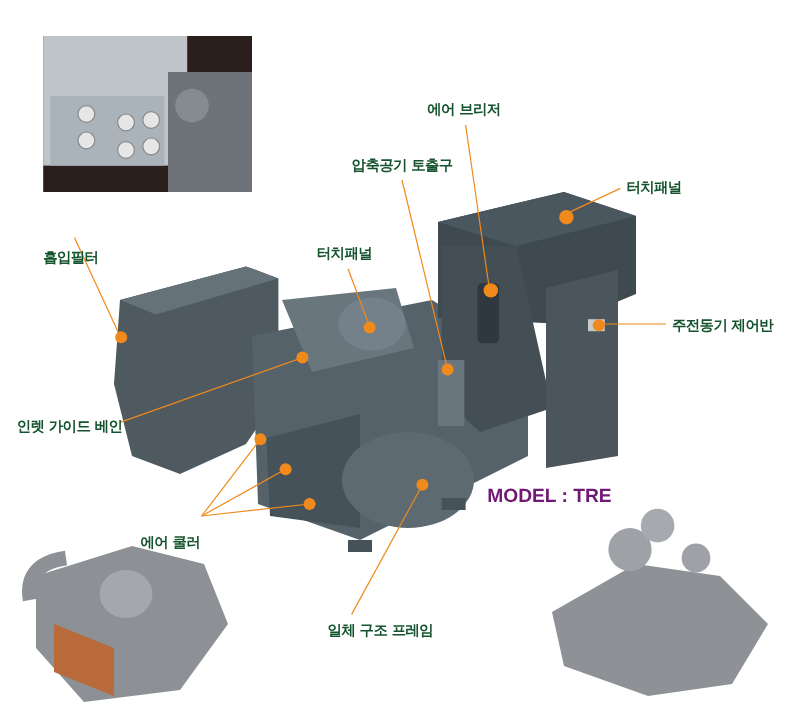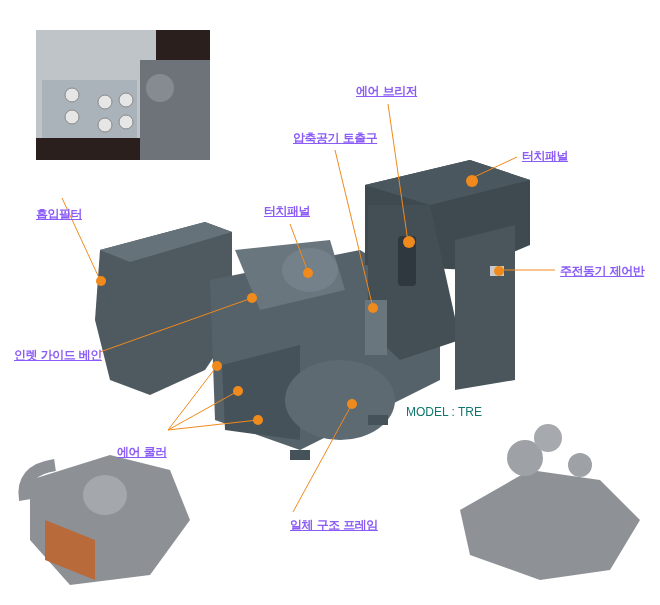--- a/index.html
+++ b/index.html
@@ -1,24 +1,24 @@
 <!DOCTYPE html>
 <html><head>
 <meta charset="utf-8">
 <style>
   html, body { margin: 0; padding: 0; background: #ffffff; }
   #stage {
     position: relative; width: 660px; height: 605px; overflow: hidden;
     background: #ffffff; font-family: "DejaVu Sans", sans-serif;
   }
   .label {
-    position: absolute; color: #8b5cf6; font-size: 12px; font-weight: bold;
-    white-space: nowrap; letter-spacing: -0.5px; text-decoration: underline;
+    position: absolute; color: #14532d; font-size: 12px; font-weight: bold;
+    white-space: nowrap; letter-spacing: -0.5px;
   }
-  .model { position: absolute; color: #0f766e; font-size: 12px; font-family: "Liberation Sans", sans-serif; }
+  .model { position: absolute; color: #701a75; font-size: 16px; font-family: "Liberation Sans", sans-serif; font-weight: bold; }
   svg.art { position: absolute; left: 0; top: 0; }
   .dot { fill: #f08a1c; }
   .leader { stroke: #f08a1c; stroke-width: 1; fill: none; }
 </style>
 </head>
 <body>
 
 <div id="stage">
 
   <svg class="art" width="660" height="605" viewBox="0 0 660 605">
@@ -112,16 +112,16 @@
   </svg>
 
   <span class="label" style="left:36px; top:170px;margin-top:36px;">흡입필터</span>
   <span class="label" style="left:356px; top:83px;">에어 브리저</span>
   <span class="label" style="left:293px; top:130px;">압축공기 토출구</span>
   <span class="label" style="left:522px; top:148px;">터치패널</span>
   <span class="label" style="left:264px; top:203px;">터치패널</span>
   <span class="label" style="left:560px; top:263px;">주전동기 제어반</span>
   <span class="label" style="left:14px; top:347px;">인렛 가이드 베인</span>
   <span class="label" style="left:117px; top:444px;">에어 쿨러</span>
-  <span class="label" style="left:290px; top:517px;">일체 구조 프레임</span>
+  <span class="label" style="left:273px; top:517px;">일체 구조 프레임</span>
 
   <span class="model" style="left:406px; top:405px;">MODEL : TRE</span>
 </div>
 
 </body></html>

